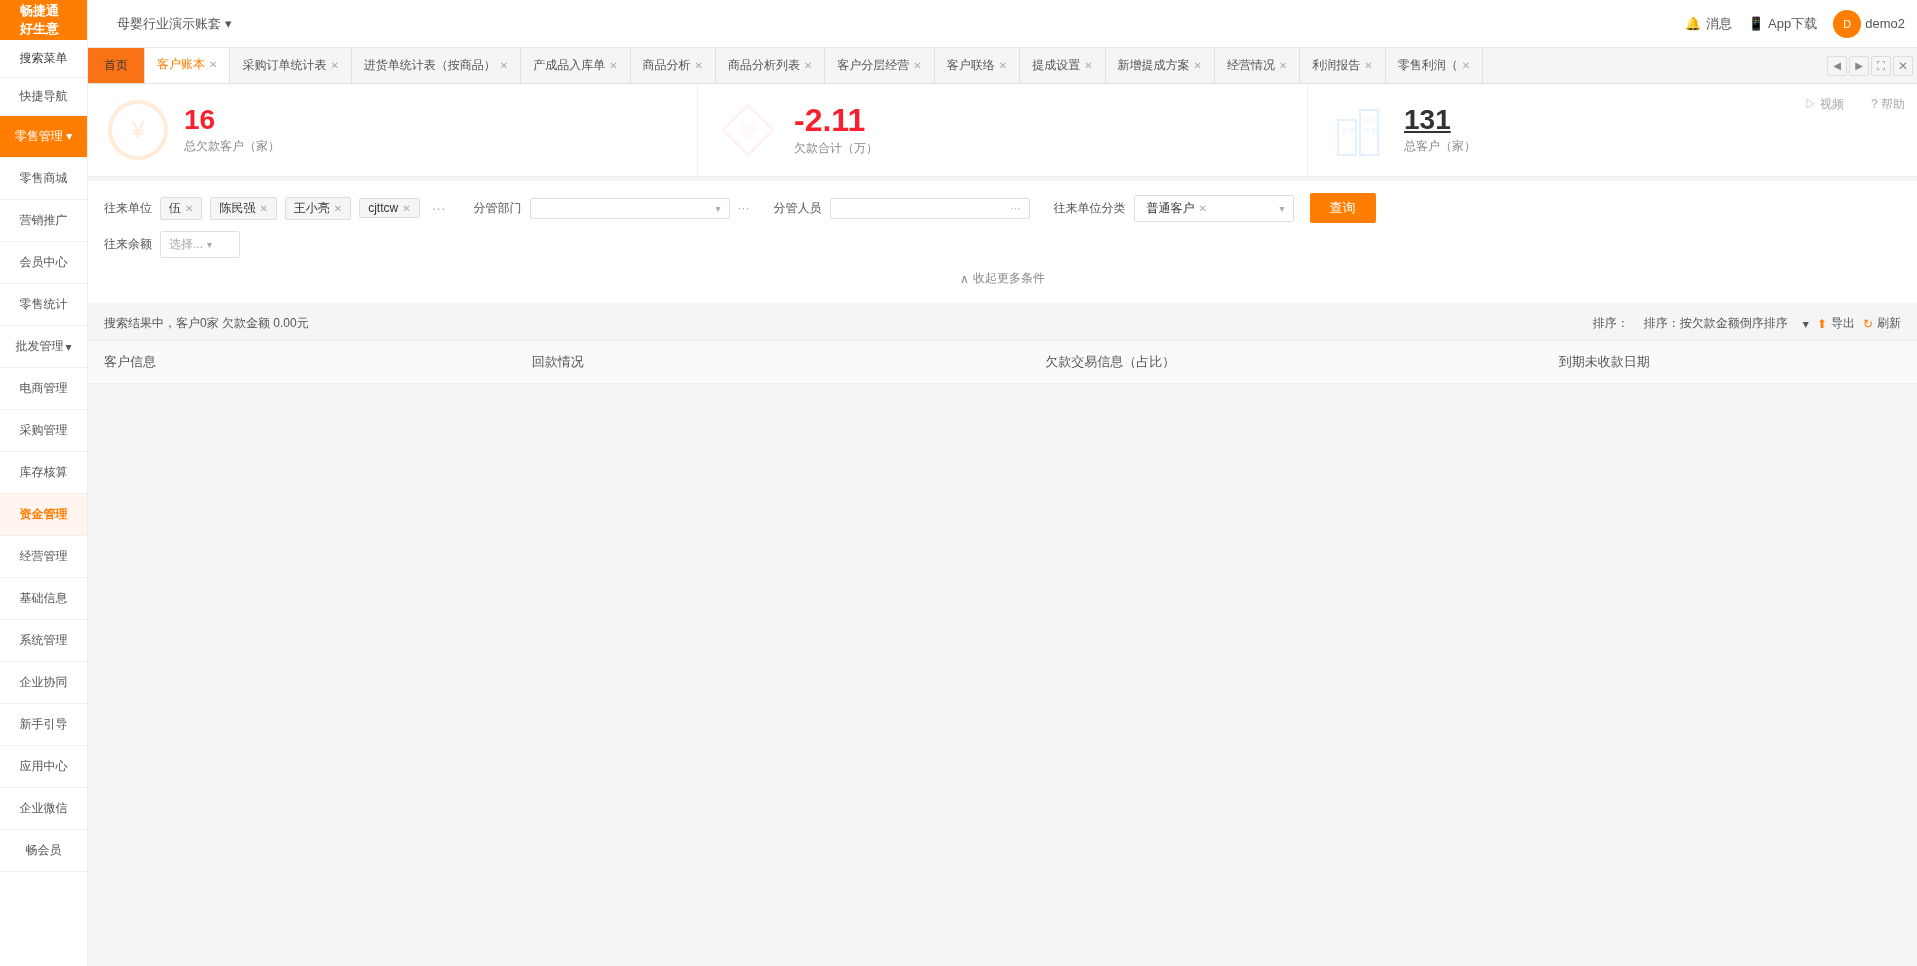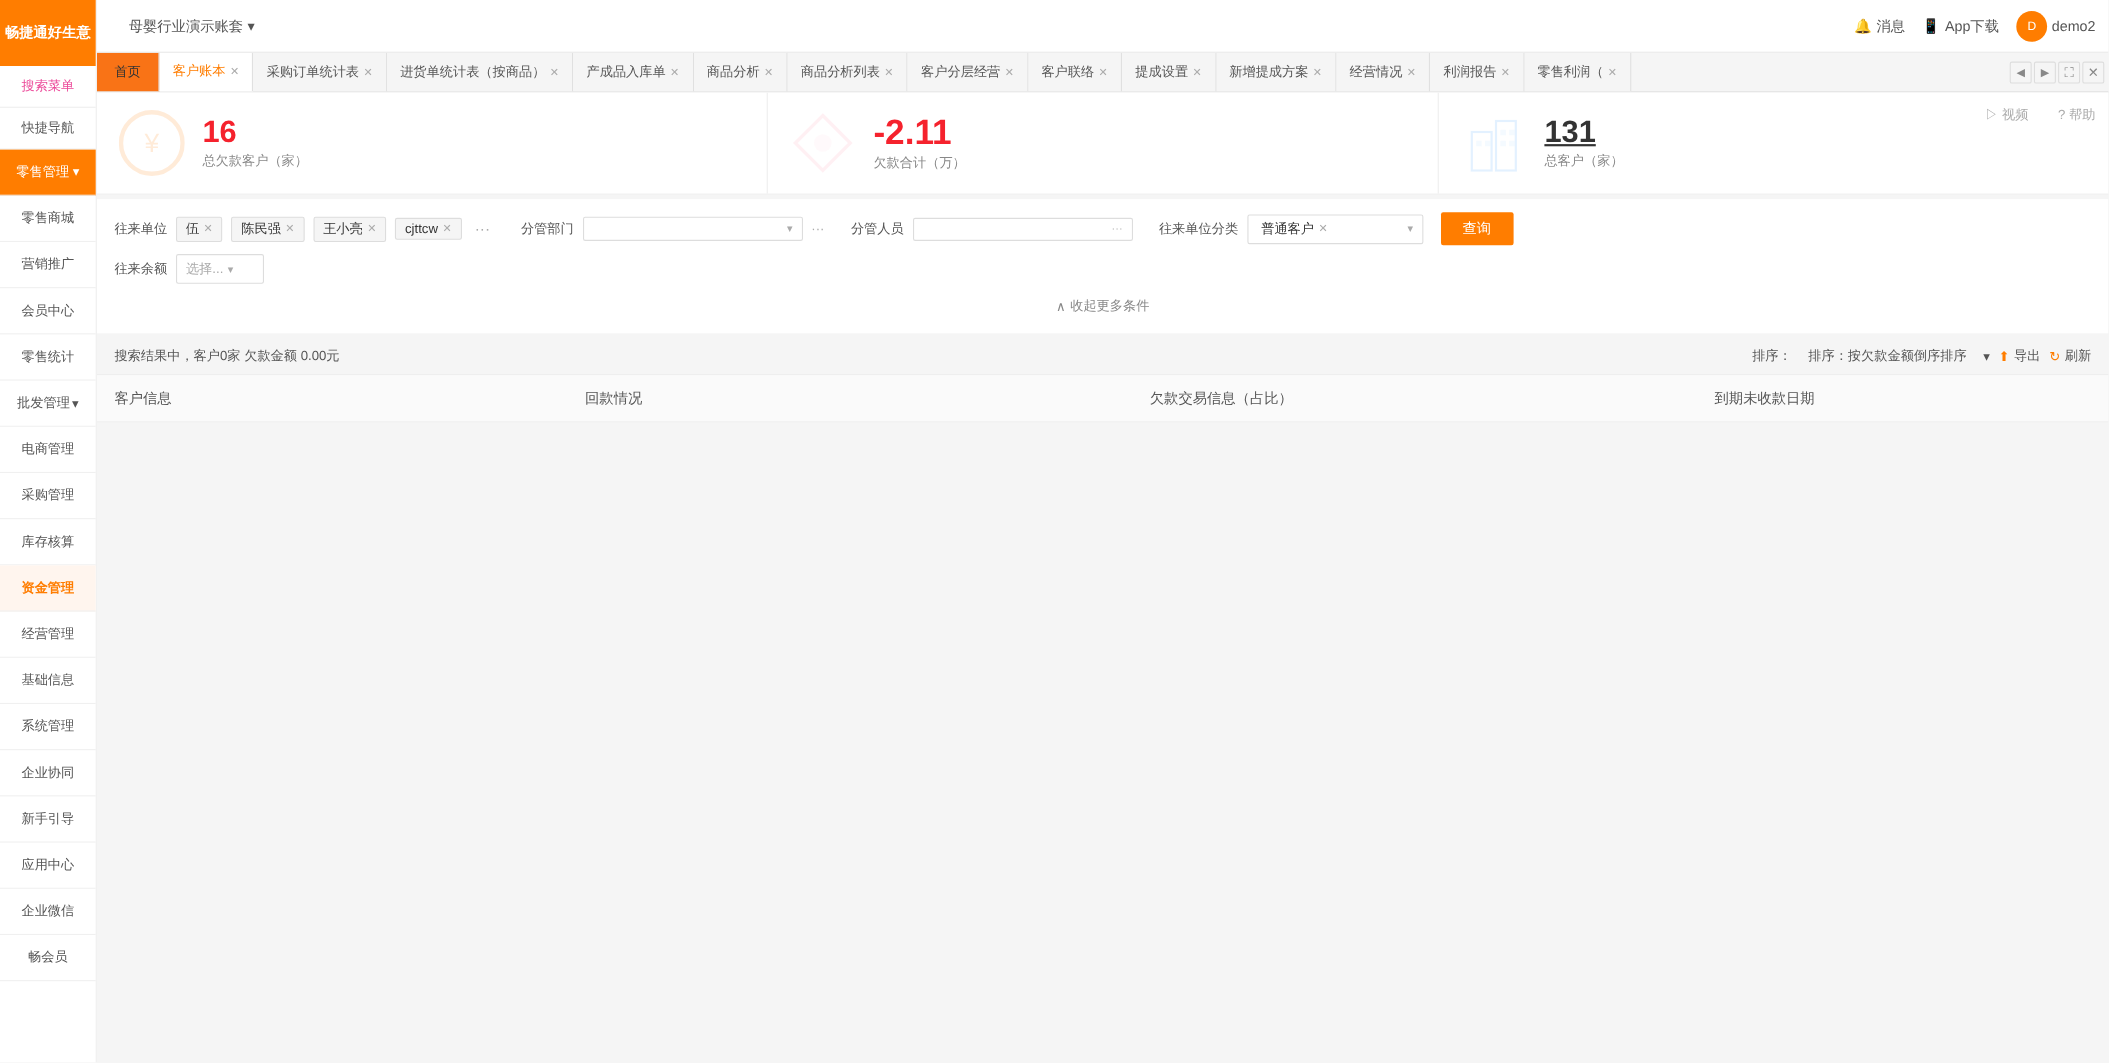--- a/index.html
+++ b/index.html
@@ -1,21 +1,21 @@
 <!DOCTYPE html>
 <html><head>
   <meta charset="utf-8">
   <style>
     * { box-sizing: border-box; margin: 0; padding: 0; }
     body { font-family: 'Microsoft YaHei', Arial, sans-serif; font-size: 12px; background: #f5f5f5; display: flex; height: 966px; overflow: hidden; }
 
     
     .sidebar { width: 88px; background: #fff; display: flex; flex-direction: column; border-right: 1px solid #eee; flex-shrink: 0; }
-    .sidebar-logo { background: #ff7d00; height: 60px; display: flex; align-items: center; justify-content: center; color: #fff; font-size: 13px; font-weight: bold; padding: 0 4px; }
-    .sidebar-search { padding: 10px 8px; border-bottom: 1px solid #eee; text-align: center; color: #ec4899; font-size: 12px; cursor: pointer; }
+    .sidebar-logo { background: #ff7d00; height: 40px; display: flex; align-items: center; justify-content: center; color: #fff; font-size: 13px; font-weight: bold; padding: 0 20px; }
+    .sidebar-search { padding: 10px 8px; border-bottom: 1px solid #eee; text-align: center; color: #404040; font-size: 12px; cursor: pointer; }
     .sidebar-nav { padding: 10px 8px; text-align: center; color: #555; font-size: 12px; cursor: pointer; border-bottom: 1px solid #eee; }
     .sidebar-item { padding: 12px 8px; text-align: center; color: #555; font-size: 12px; cursor: pointer; border-bottom: 1px solid #f0f0f0; }
     .sidebar-item.active { background: #ff7d00; color: #fff; }
     .sidebar-item.active-sub { color: #ff7d00; }
     .sidebar-item.has-arrow { display: flex; align-items: center; justify-content: center; gap: 2px; }
 
     
     .main { flex: 1; display: flex; flex-direction: column; overflow: hidden; }
 
     

